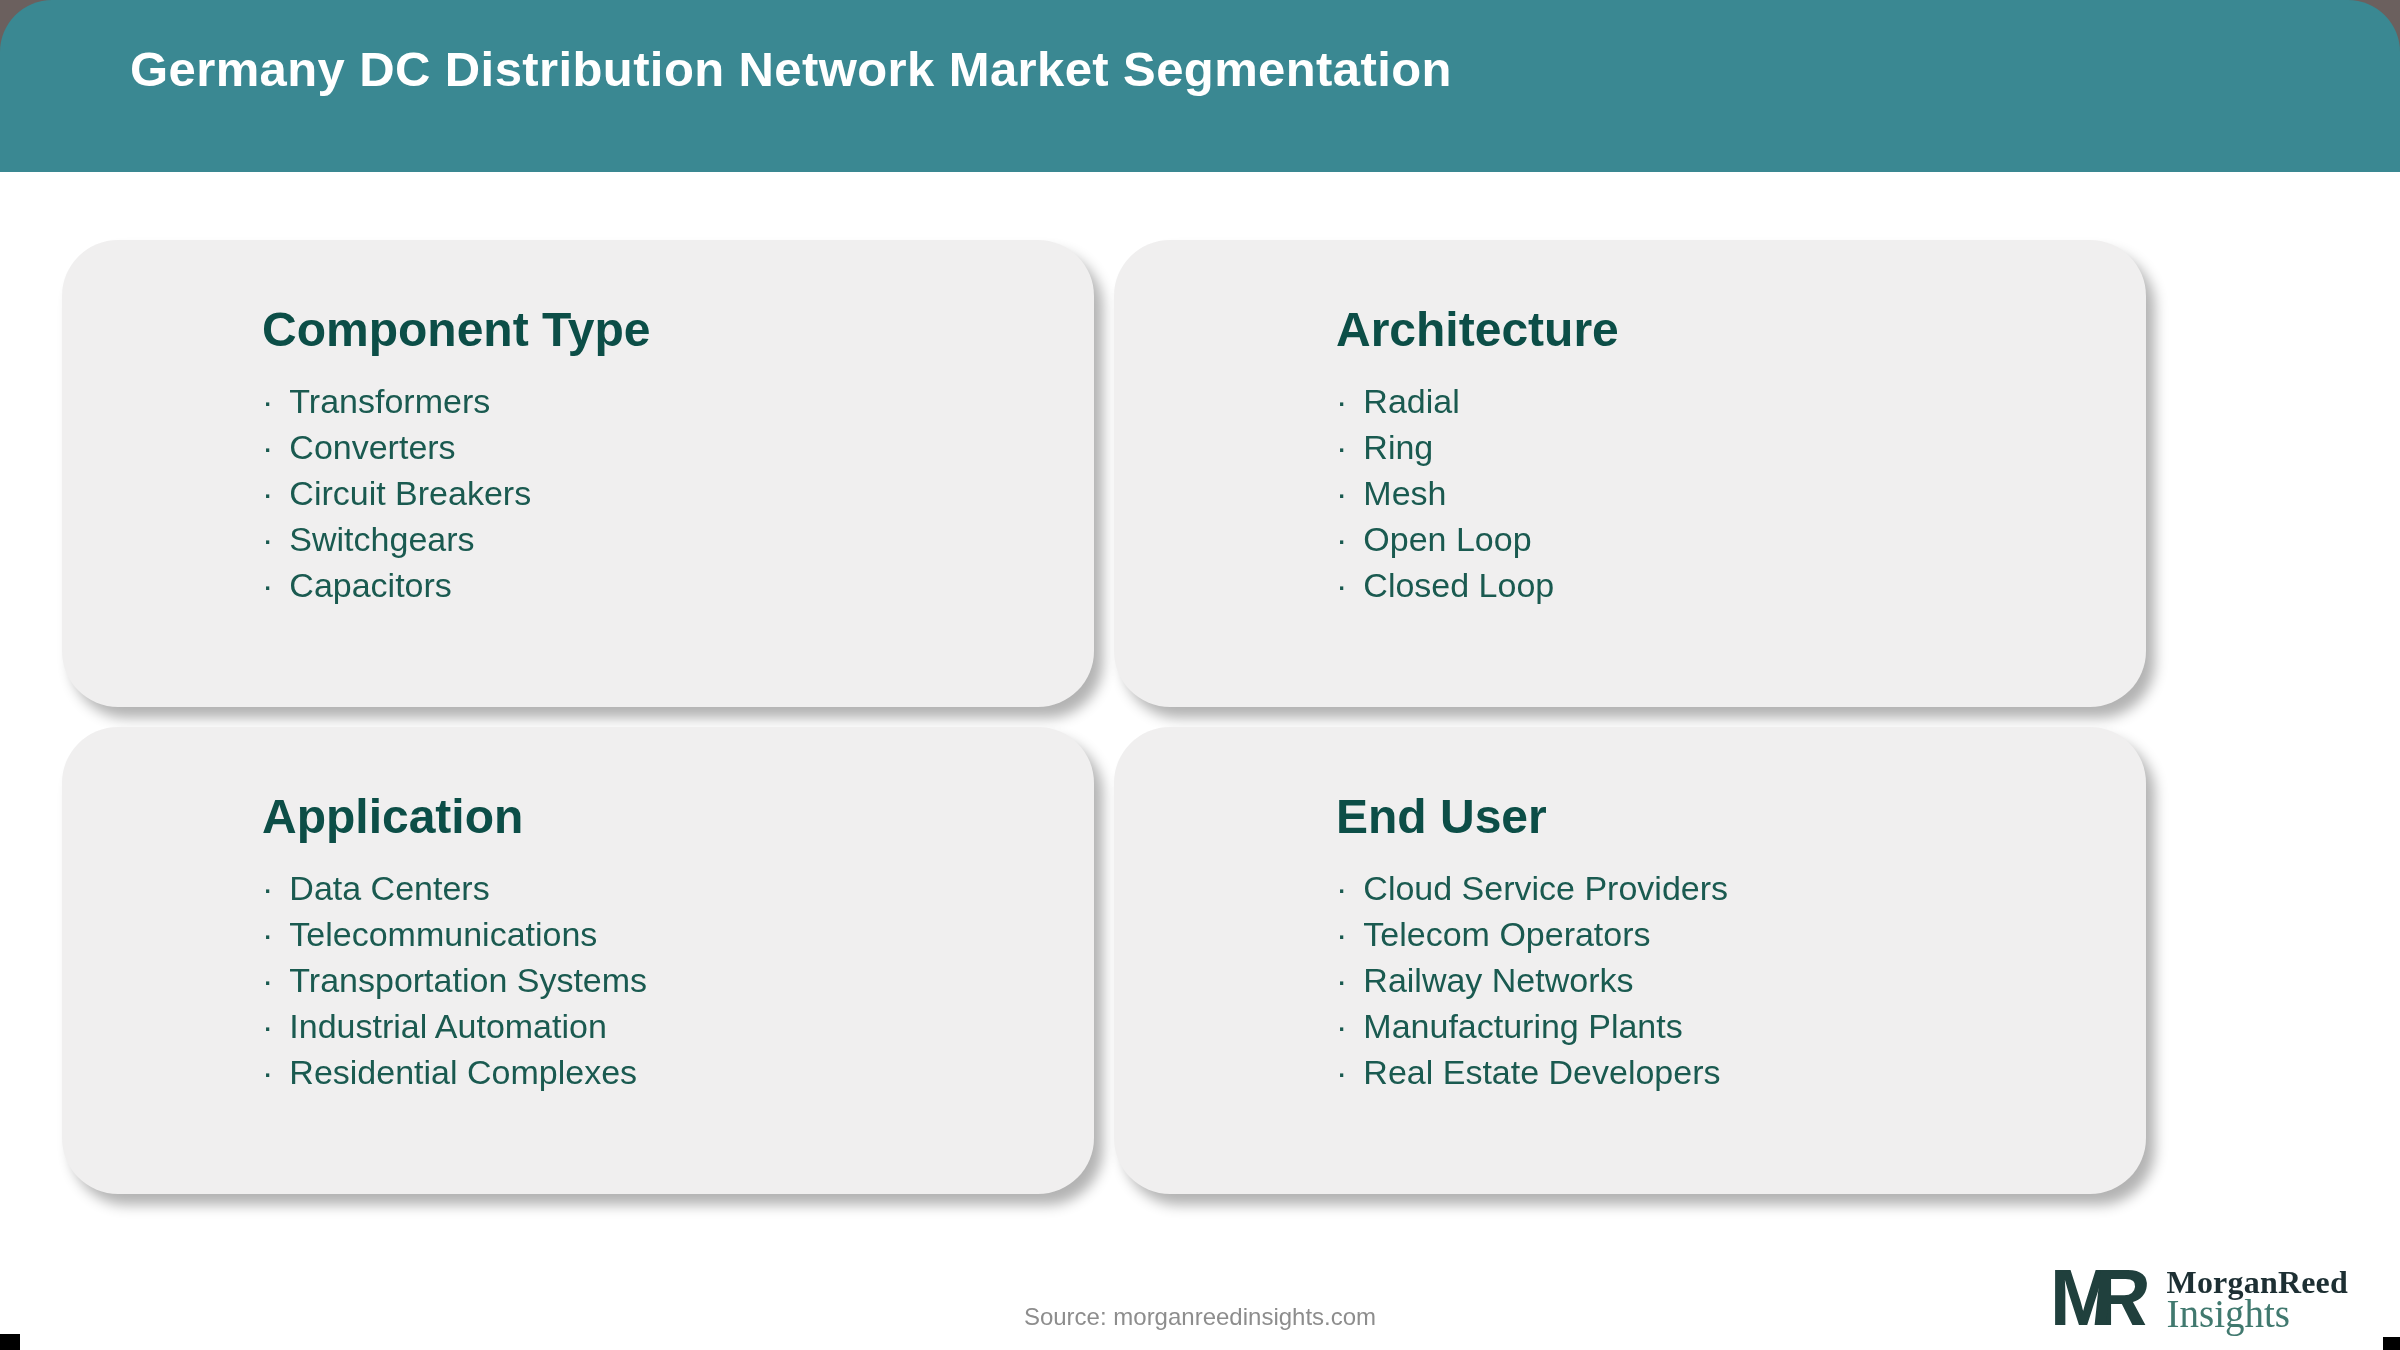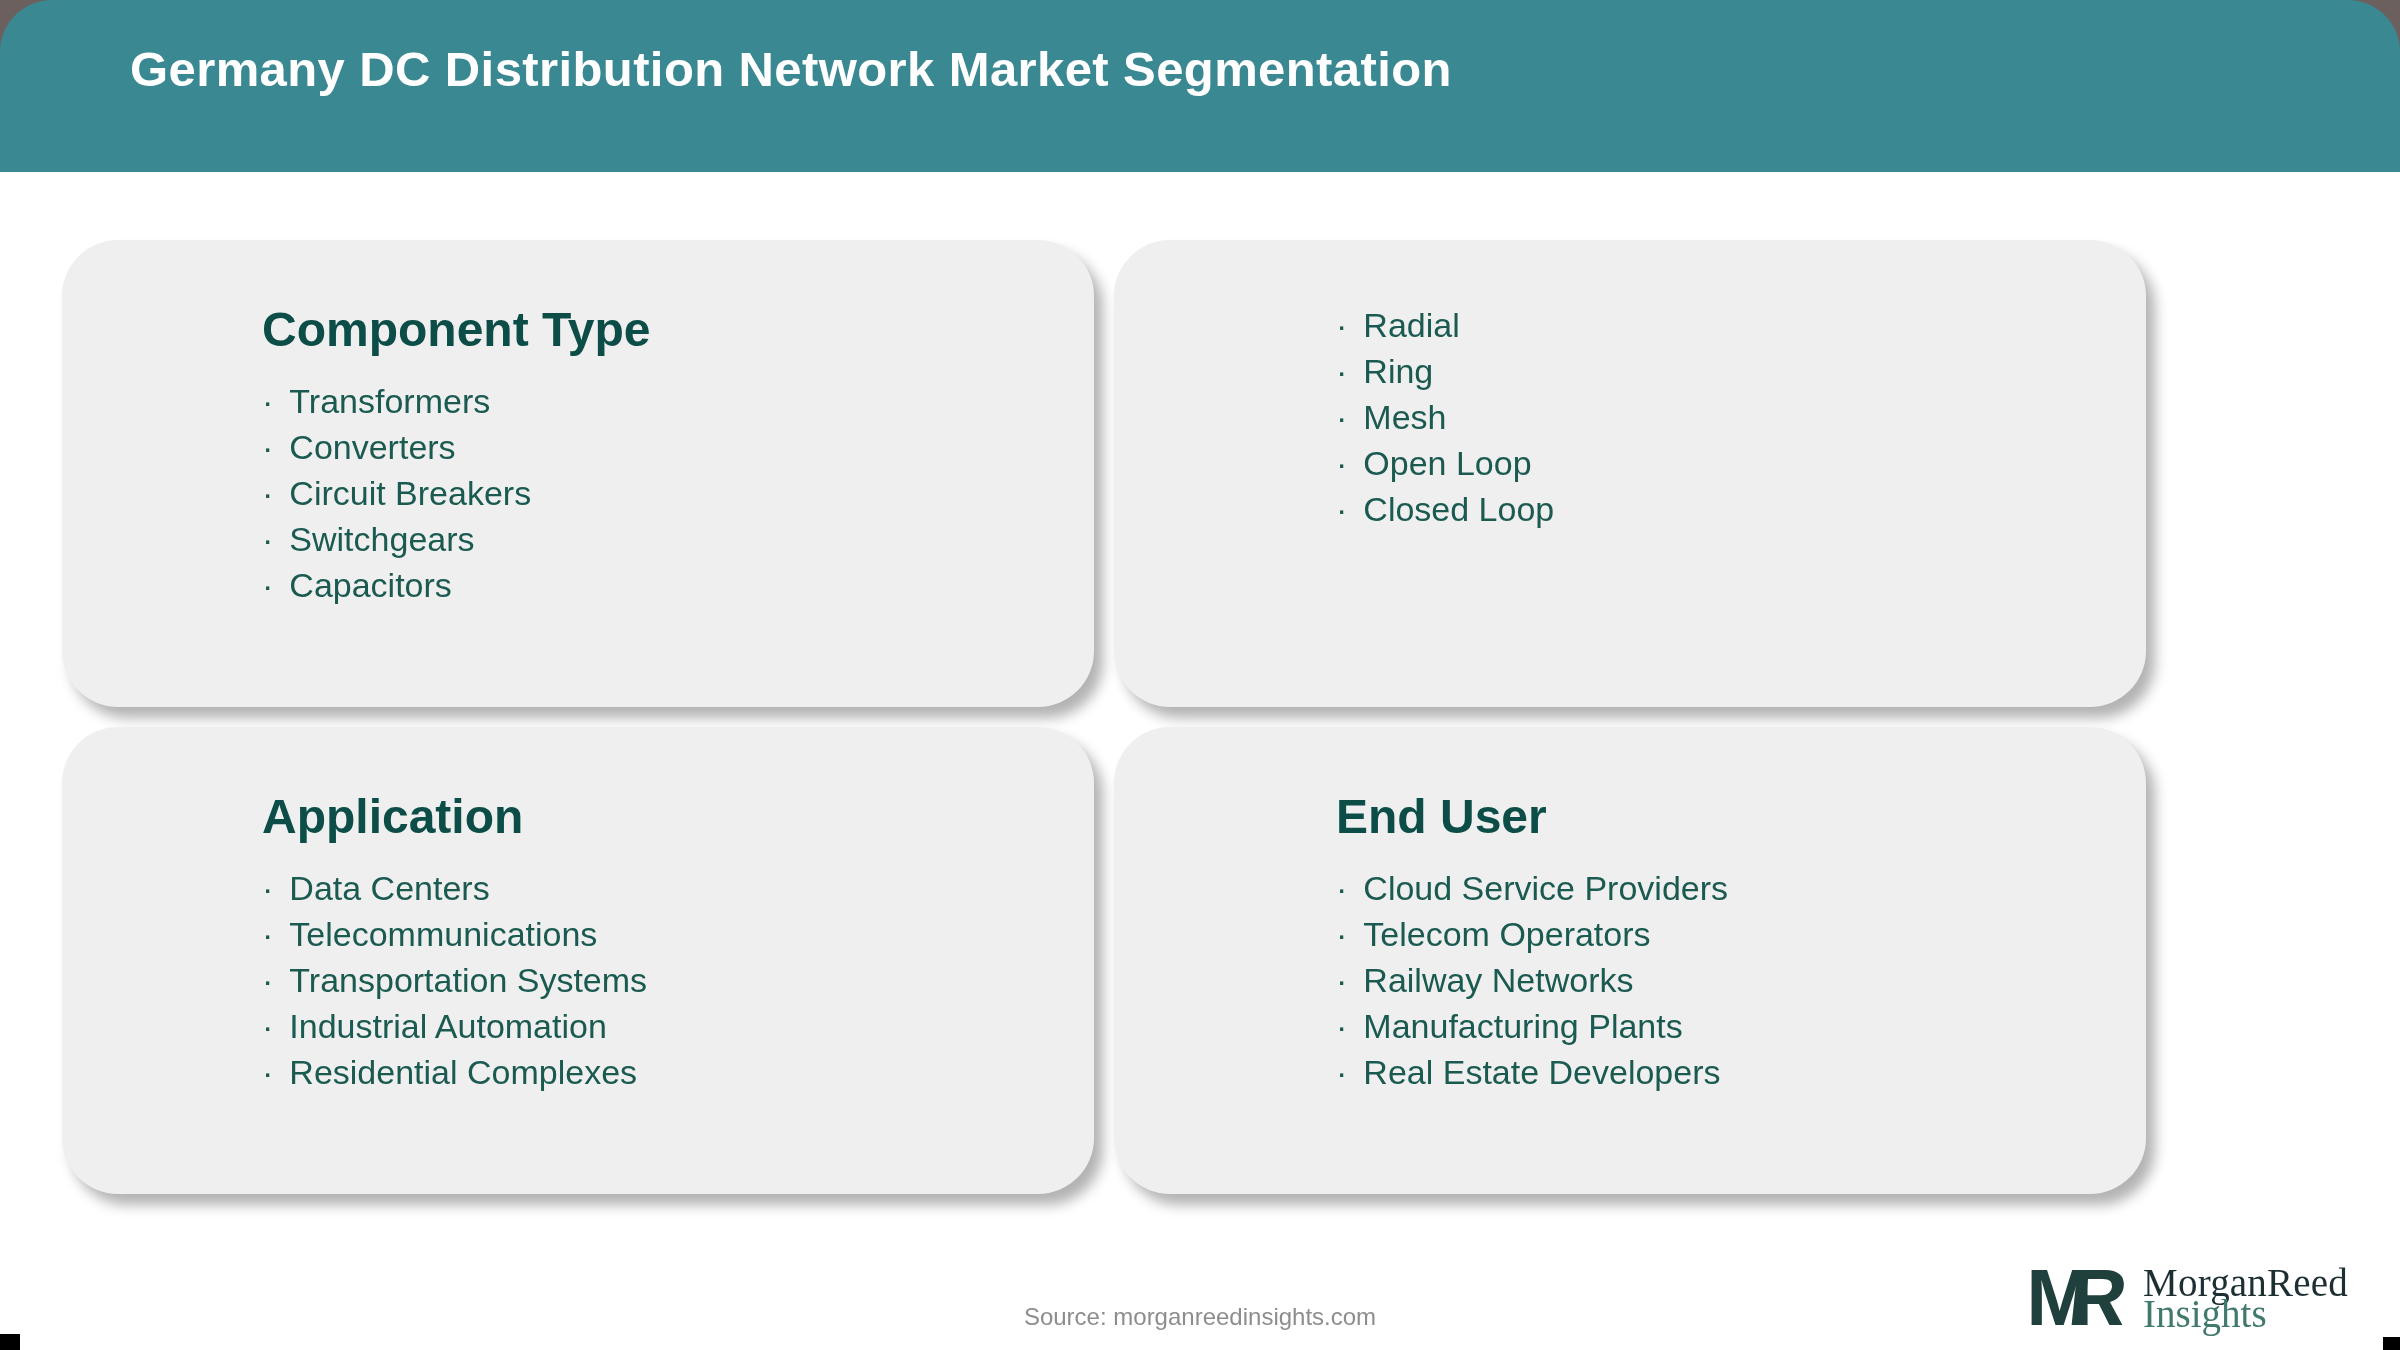--- a/index.html
+++ b/index.html
@@ -39,22 +39,22 @@
         background:var(--note-bg);border-radius:10px;padding:12px 36px;
         font-size:25px;color:var(--note-text);white-space:nowrap;z-index:1;}
   .source{position:absolute;top:1303px;left:0;width:2400px;text-align:center;
           font-size:24px;color:var(--source-text);z-index:1;}
 
   .logo{position:absolute;right:52px;top:1260px;display:flex;align-items:center;z-index:2;}
   .monogram{font-weight:700;font-size:80px;line-height:76px;color:var(--logo-mark);
             letter-spacing:-0.30em;padding-right:0.38em;margin-right:10px;}
   .mono-r{display:inline-block;transform:skewX(-6deg);}
   .logo-text{display:flex;flex-direction:column;justify-content:center;}
-  .logo-name{font-family:"Liberation Serif","DejaVu Serif",serif;font-weight:400;
-             font-size:39px;line-height:31px;color:var(--logo-name);letter-spacing:.2px;}
+  .logo-name{font-family:"Liberation Serif","DejaVu Serif",serif;font-weight:700;
+             font-size:32px;line-height:31px;color:var(--logo-name);letter-spacing:.2px;}
   .logo-tagline{font-family:"Liberation Serif","DejaVu Serif",serif;font-weight:400;
              font-size:39px;line-height:31px;color:var(--logo-tagline);}
 
   .artifact{position:absolute;background:var(--artifact);z-index:3;}
   .artifact-bl{left:0;top:1334px;width:20px;height:16px;}
   .artifact-br{right:0;top:1337px;width:17px;height:13px;}
 </style>
 </head>
 <body>
 
@@ -87,20 +87,21 @@
             <span>Switchgears</span>
           </li>
           <li class="card-item">
             <span class="bullet">·</span>
             <span>Capacitors</span>
           </li>
         </ul>
   </section>
 
   <section class="card col-right">
+    <h2 class="card-title">Architecture</h2>
     <ul class="card-list">
           <li class="card-item">
             <span class="bullet">·</span>
             <span>Radial</span>
           </li>
           <li class="card-item">
             <span class="bullet">·</span>
             <span>Ring</span>
           </li>
           <li class="card-item">

